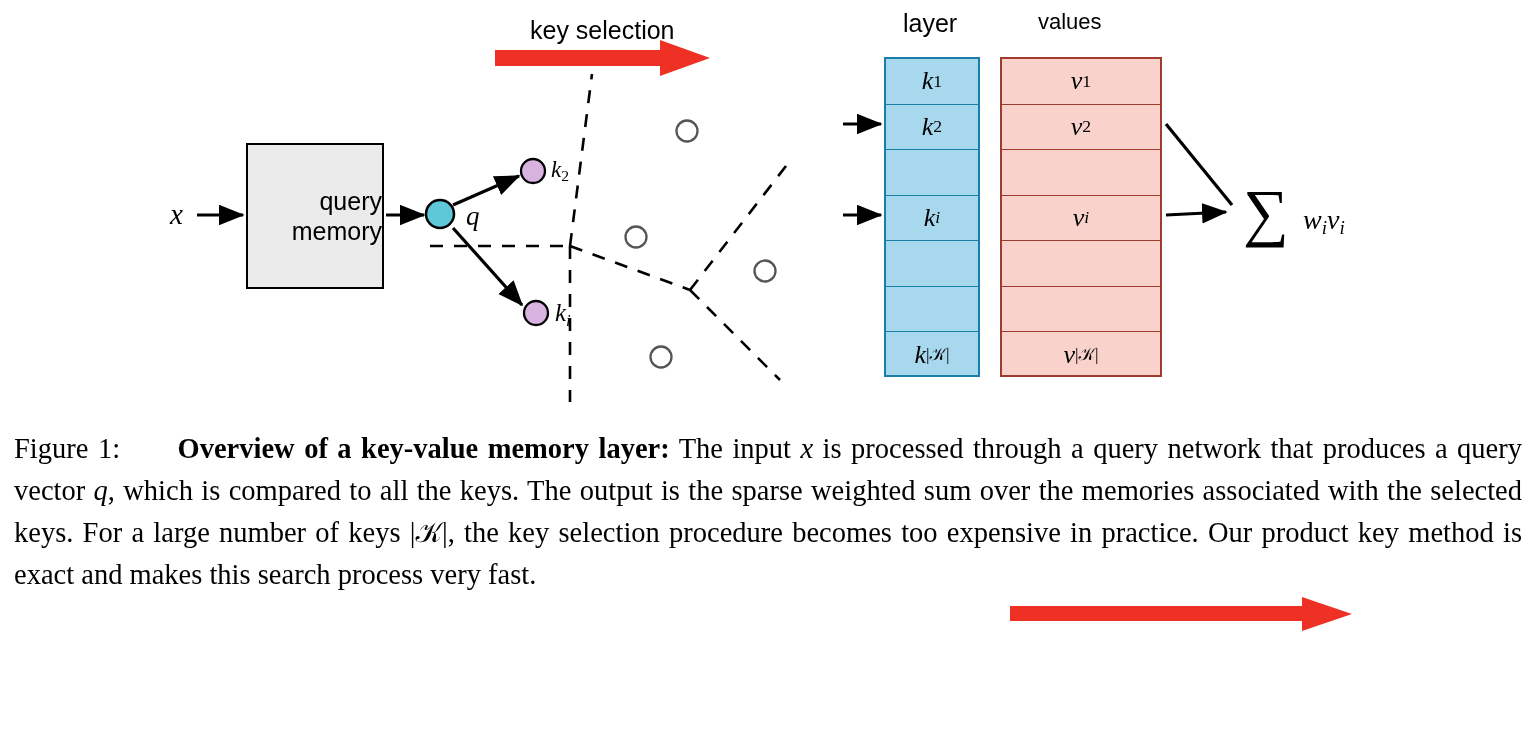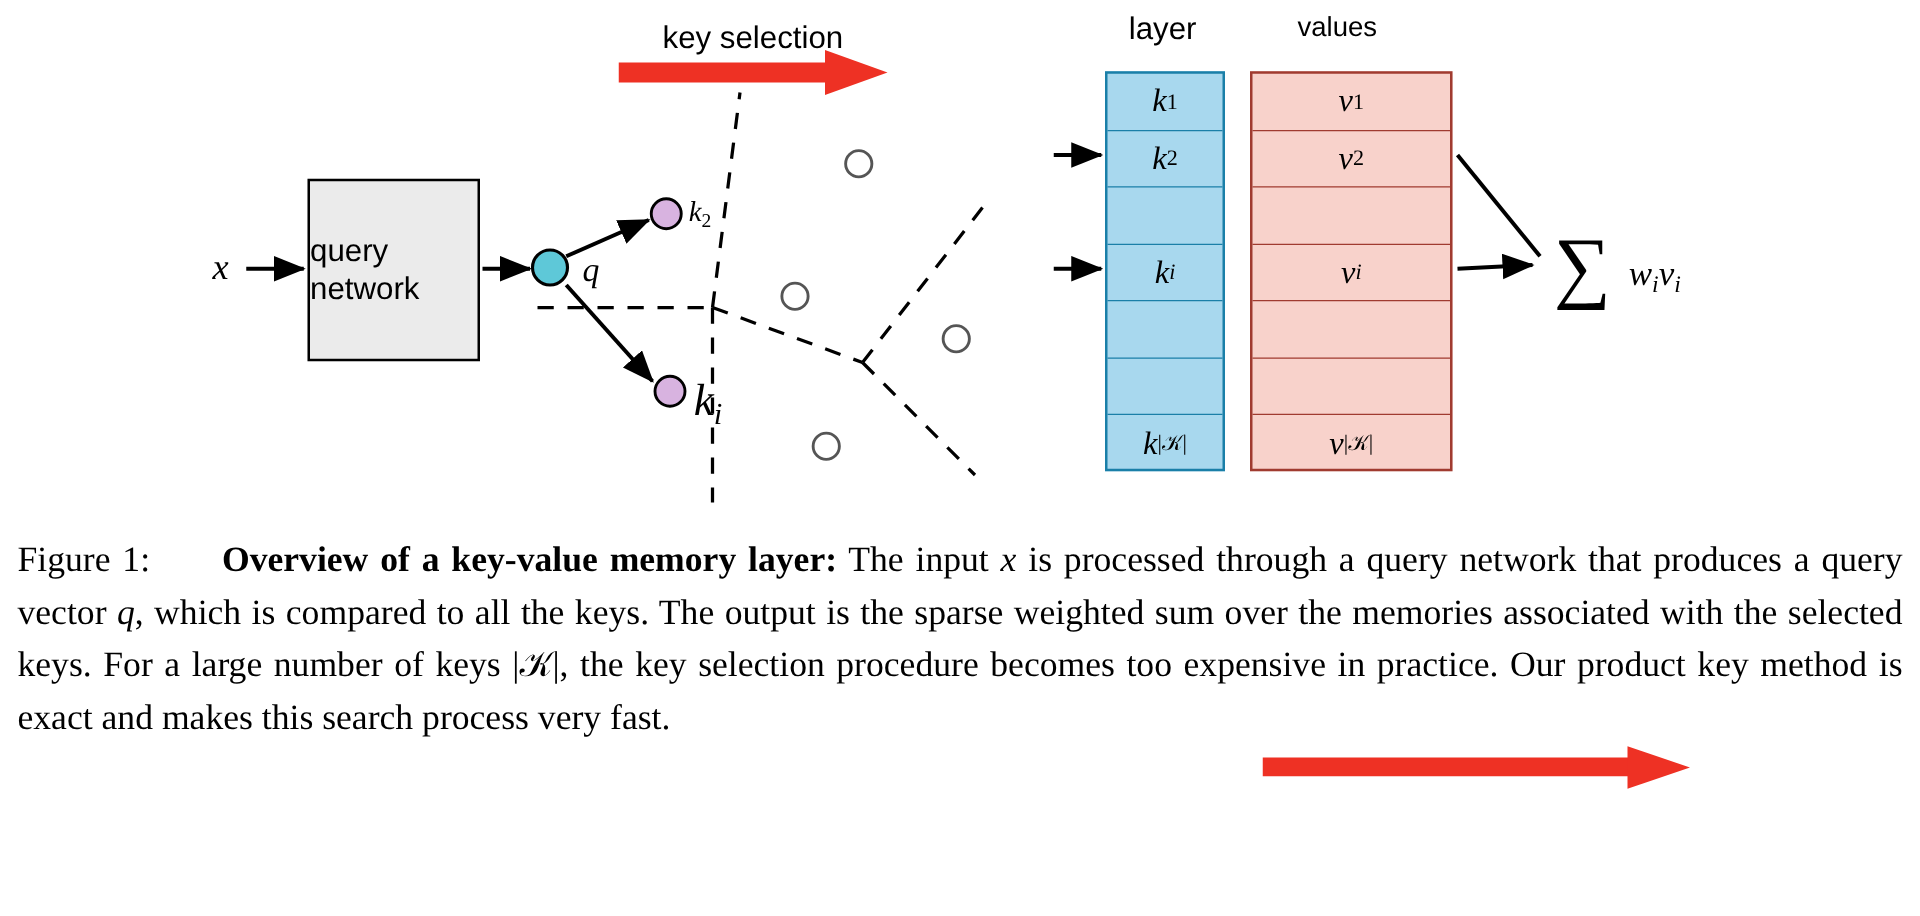--- a/index.html
+++ b/index.html
@@ -61,36 +61,36 @@
   
   #query-box {
     position: absolute;
     left: 246px; top: 143px;
     width: 138px; height: 146px;
     background: #ebebeb;
     border: 2.5px solid #000;
     box-sizing: border-box;
     display: flex;
     flex-direction: column;
-    align-items: flex-start;
+    align-items: flex-end;
     justify-content: center;
     font-family: "Liberation Sans", sans-serif;
     font-size: 25px;
     color: #000;
     line-height: 1.22;
   }
 
   
   #x-label { left: 170px; top: 198px; font-size: 29px; }
   
   #q-label { left: 466px; top: 201px; font-size: 27px; }
   
   #k2-label { left: 551px; top: 157px; font-size: 23px; }
   
-  #ki-label { left: 555px; top: 299px; font-size: 36px; }
+  #ki-label { left: 555px; top: 299px; font-size: 25px; }
 
   
   #sum-label { left: 1243px; top: 176px; font-size: 64px; font-family: "Liberation Serif", serif; }
   #wv-label  { left: 1303px; top: 204px; font-size: 28px; }
 
   
   .col {
     position: absolute;
     box-sizing: border-box;
   }
@@ -210,21 +210,21 @@
       <line x1="1166" y1="124" x2="1232" y2="205" stroke="#000" stroke-width="3.2"></line>
       <line x1="1166" y1="215" x2="1226" y2="212" stroke="#000" stroke-width="3.2" marker-end="url(#ar-black)"></line>
     </svg>
 
     <div class="lbl lbl-sans" id="key-selection-title">key selection</div>
     <div class="lbl lbl-sans" id="keys-title">layer</div>
     <div class="lbl lbl-sans" id="values-title">values</div>
 
     <div id="query-box">
       <span>query</span>
-      <span>network</span>
+      <span>memory</span>
     </div>
 
     <div class="lbl math-i" id="x-label">x</div>
     <div class="lbl math-i" id="q-label">q</div>
 
     <div class="lbl" id="k2-label">
       <span class="math-i">k</span><span class="sub">2</span>
     </div>
     <div class="lbl" id="ki-label">
       <span class="math-i">k</span><span class="sub-i">i</span>

